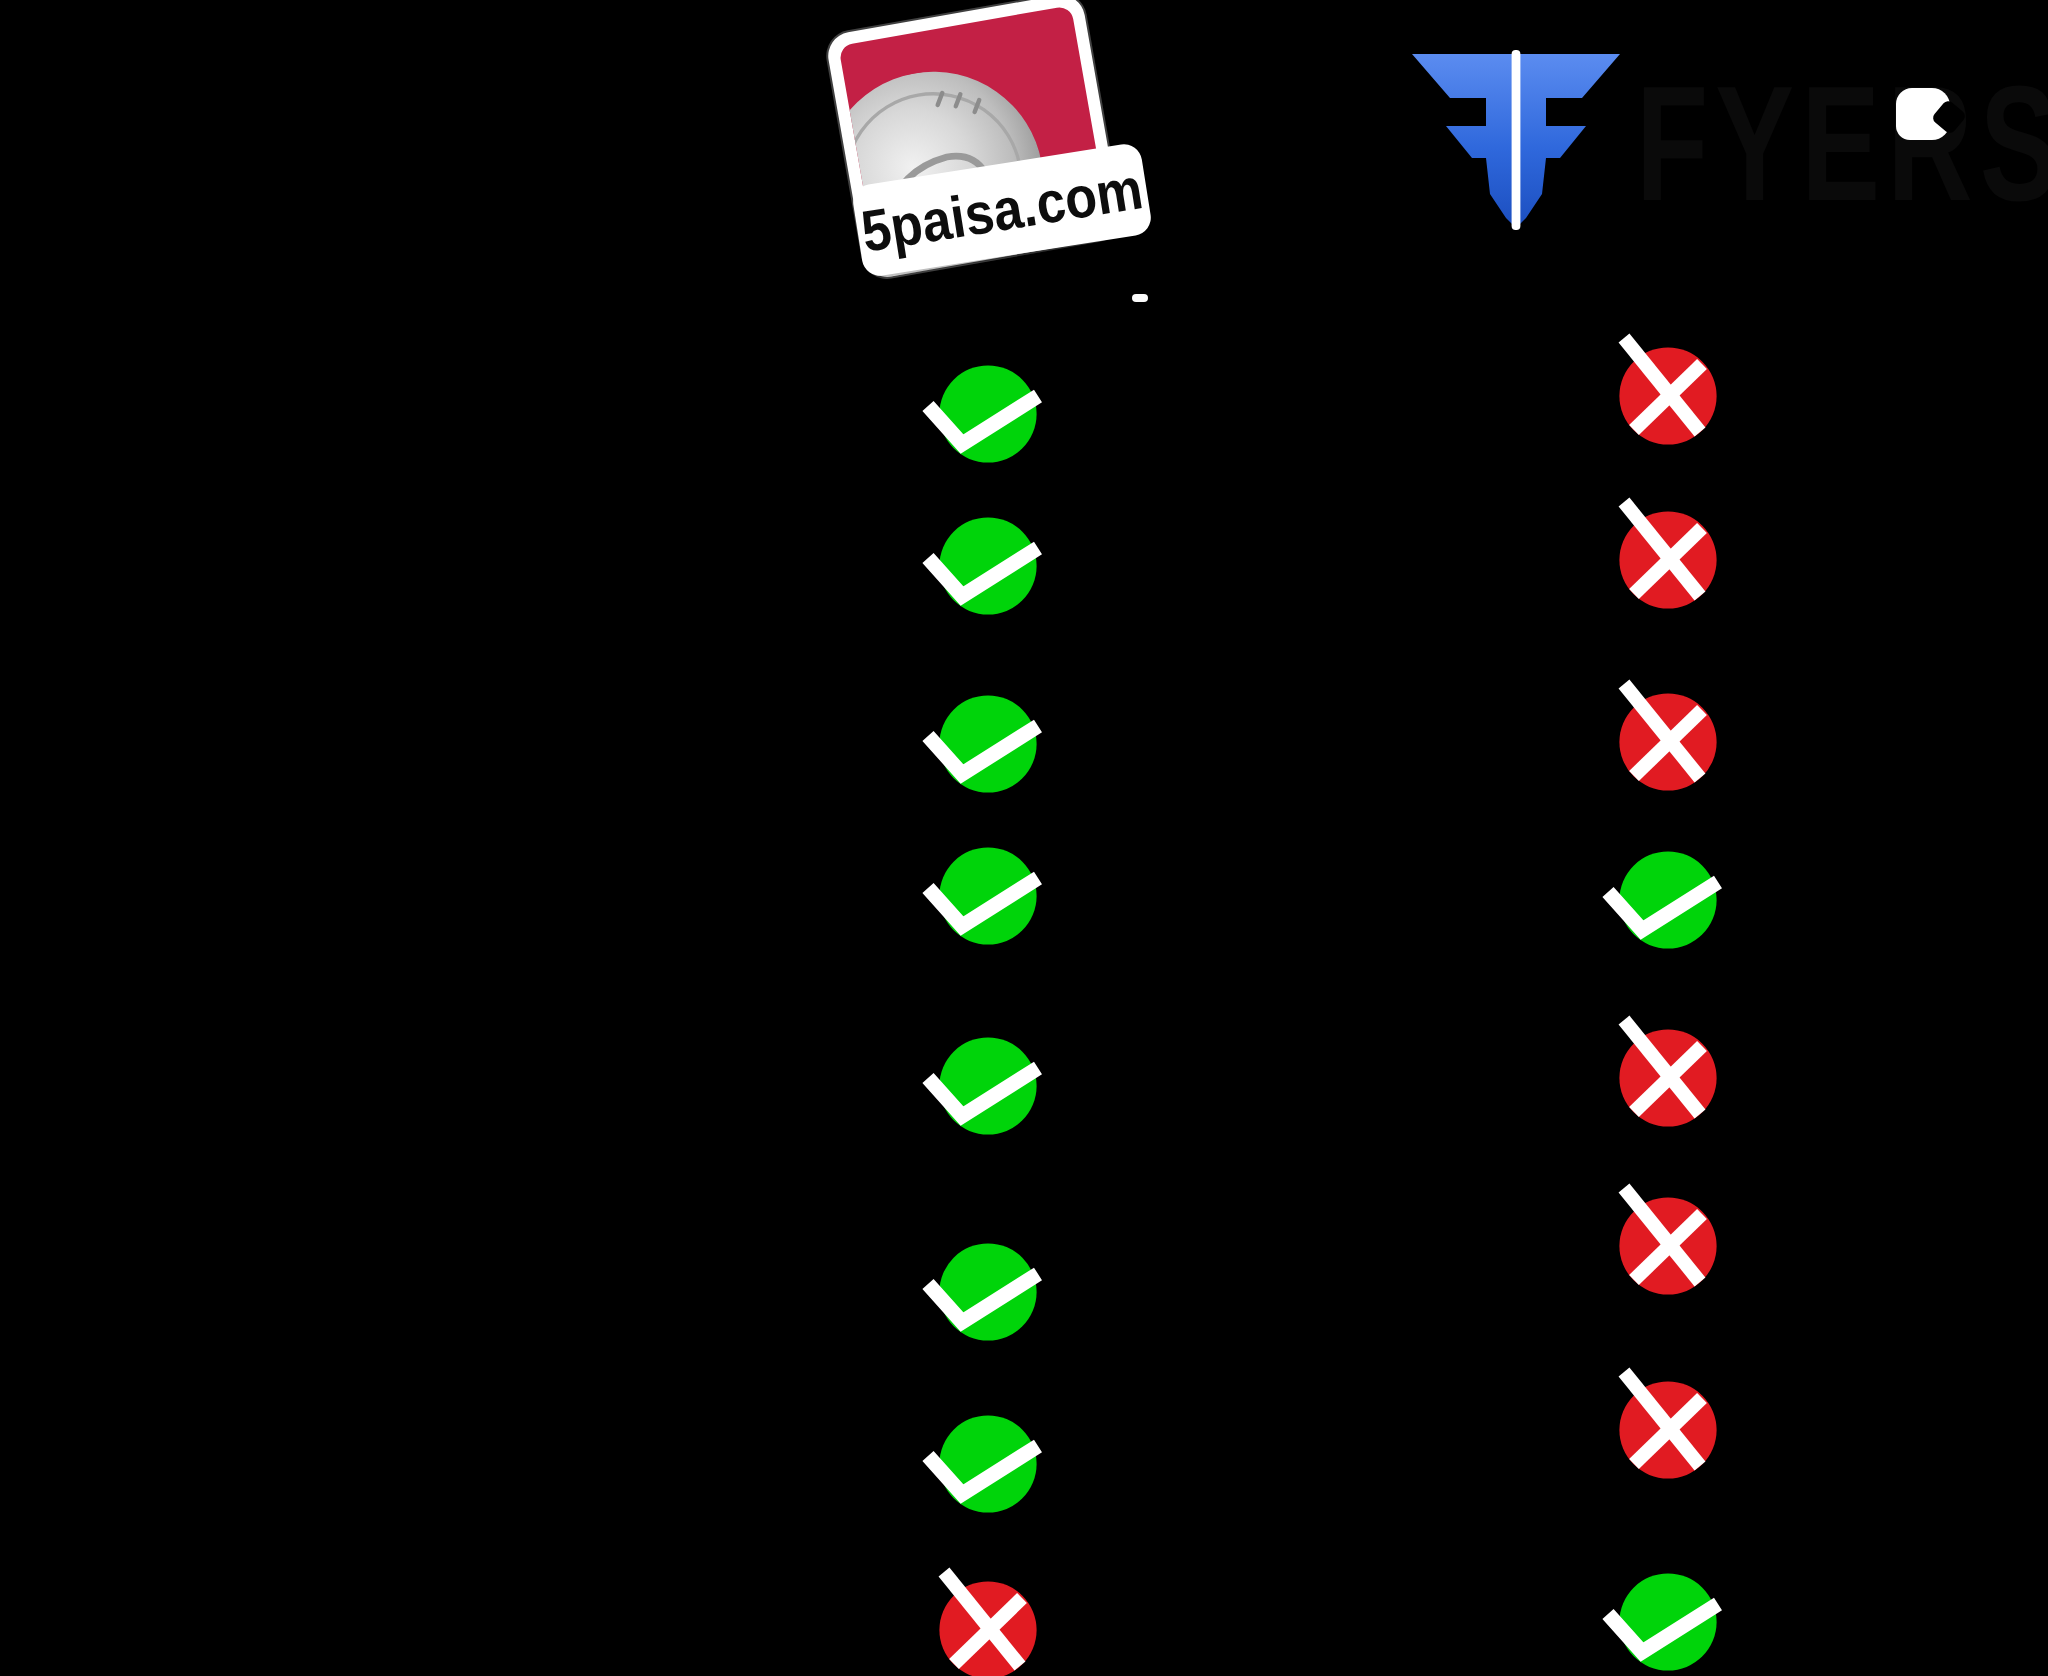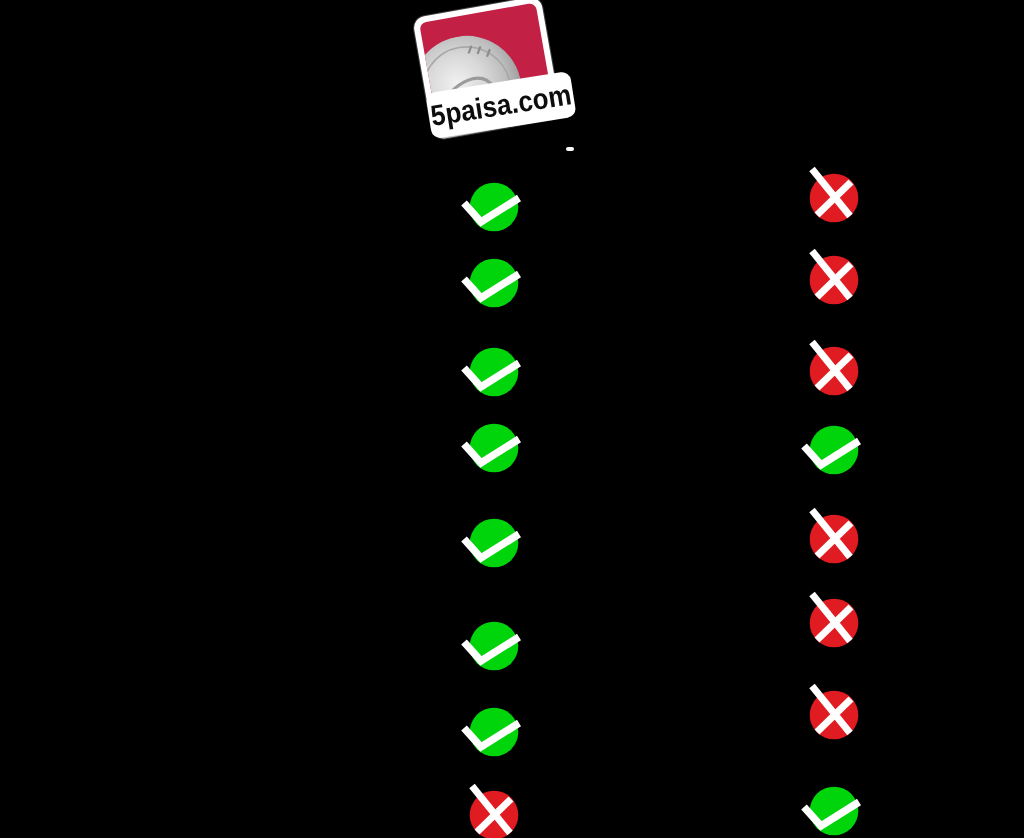--- a/index.html
+++ b/index.html
@@ -85,20 +85,39 @@
         </svg>
       </div>
     </div>
     <div class="paisa-banner">
       <span>5paisa.com</span>
     </div>
   </div>
 
   <div class="white-dash"></div>
 
+  <div class="fyers-logo">
+    <svg class="fyers-emblem" viewBox="0 0 105 90">
+      <defs>
+        <linearGradient id="fyBlue" x1="0" y1="0" x2="0" y2="1">
+          <stop offset="0%" stop-color="#5b8cf0"></stop>
+          <stop offset="55%" stop-color="#2f68dc"></stop>
+          <stop offset="100%" stop-color="#1c4fc0"></stop>
+        </linearGradient>
+      </defs>
+
+      <path d="M54,2 L105,2 L86,24 L68,24 L68,38 L88,38 L75,54 L68,54 L66,72 L58,84 L54,88 Z" fill="url(#fyBlue)"></path>
+
+      <path d="M54,2 L105,2 L86,24 L68,24 L68,38 L88,38 L75,54 L68,54 L66,72 L58,84 L54,88 Z" fill="url(#fyBlue)" transform="translate(106,0) scale(-1,1)"></path>
+
+      <rect x="50.8" y="0" width="4.4" height="90" rx="2" fill="#ffffff"></rect>
+    </svg>
+    <div class="fyers-wordmark">FYERS</div>
+    <div class="r-highlight"></div>
+  </div>
 
   <div>
     <div class="cell" style="left:470px;top:183px">
     <svg width="48" height="48" viewBox="0 0 48 48">
       <circle cx="24" cy="24" r="24.3" fill="#00d40a"></circle>
       <path d="M-6,20 L11,39 L49,15" fill="none" stroke="#ffffff" stroke-width="7.5"></path>
     </svg>
   </div>
     <div class="cell" style="left:470px;top:259px">
     <svg width="48" height="48" viewBox="0 0 48 48">

